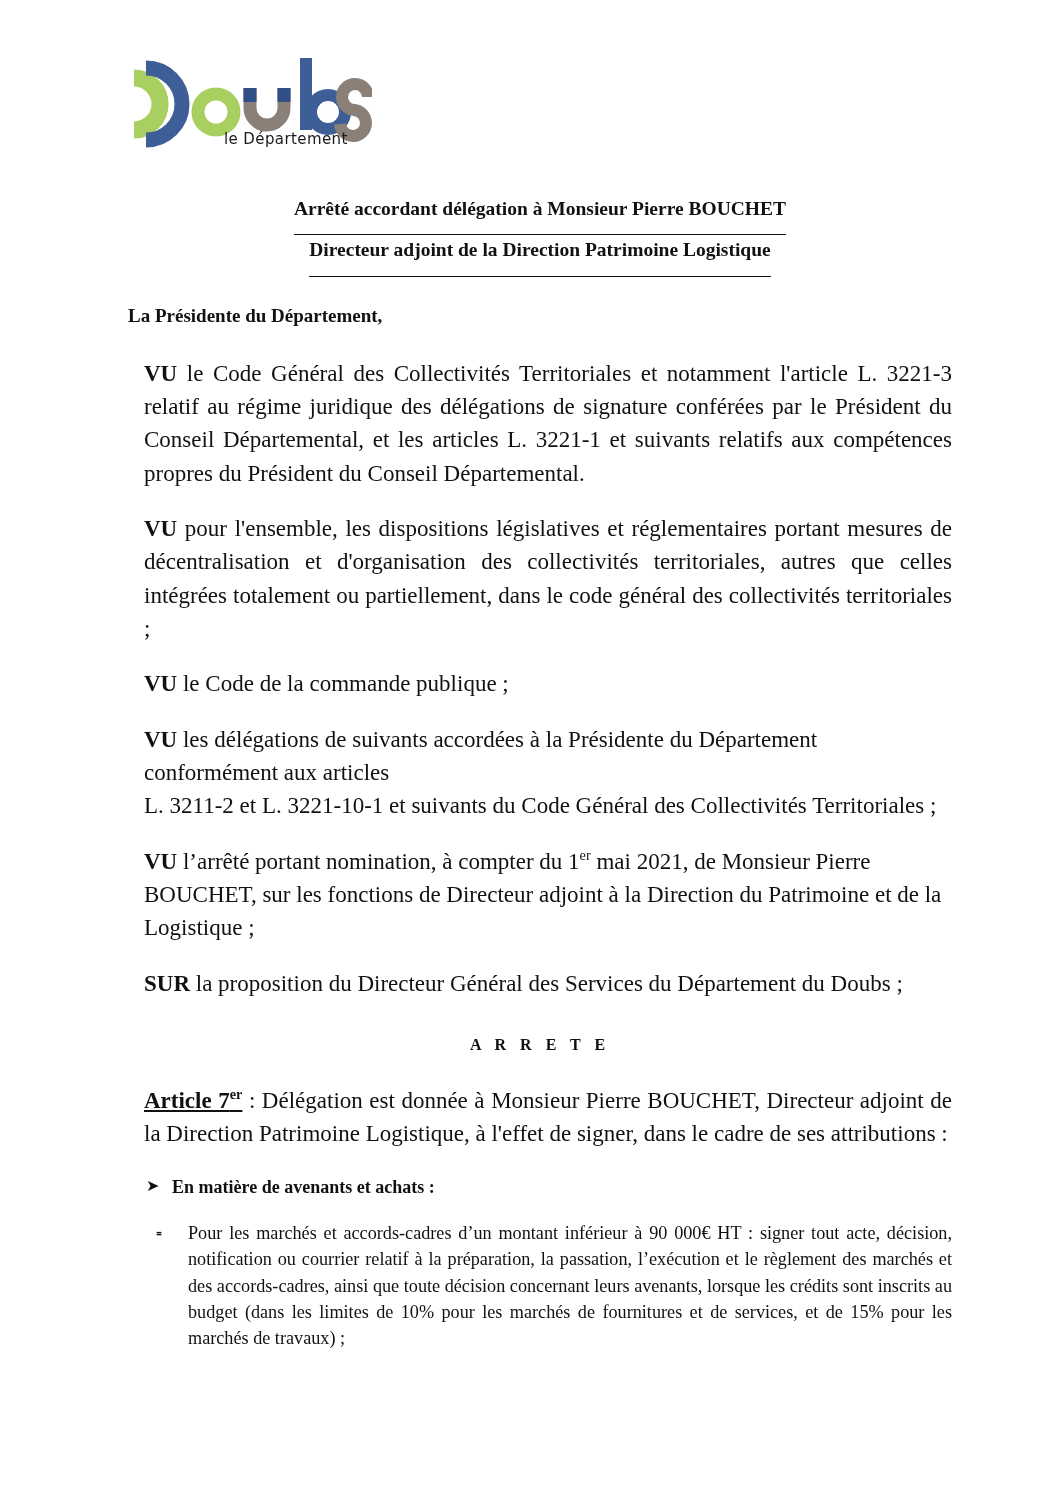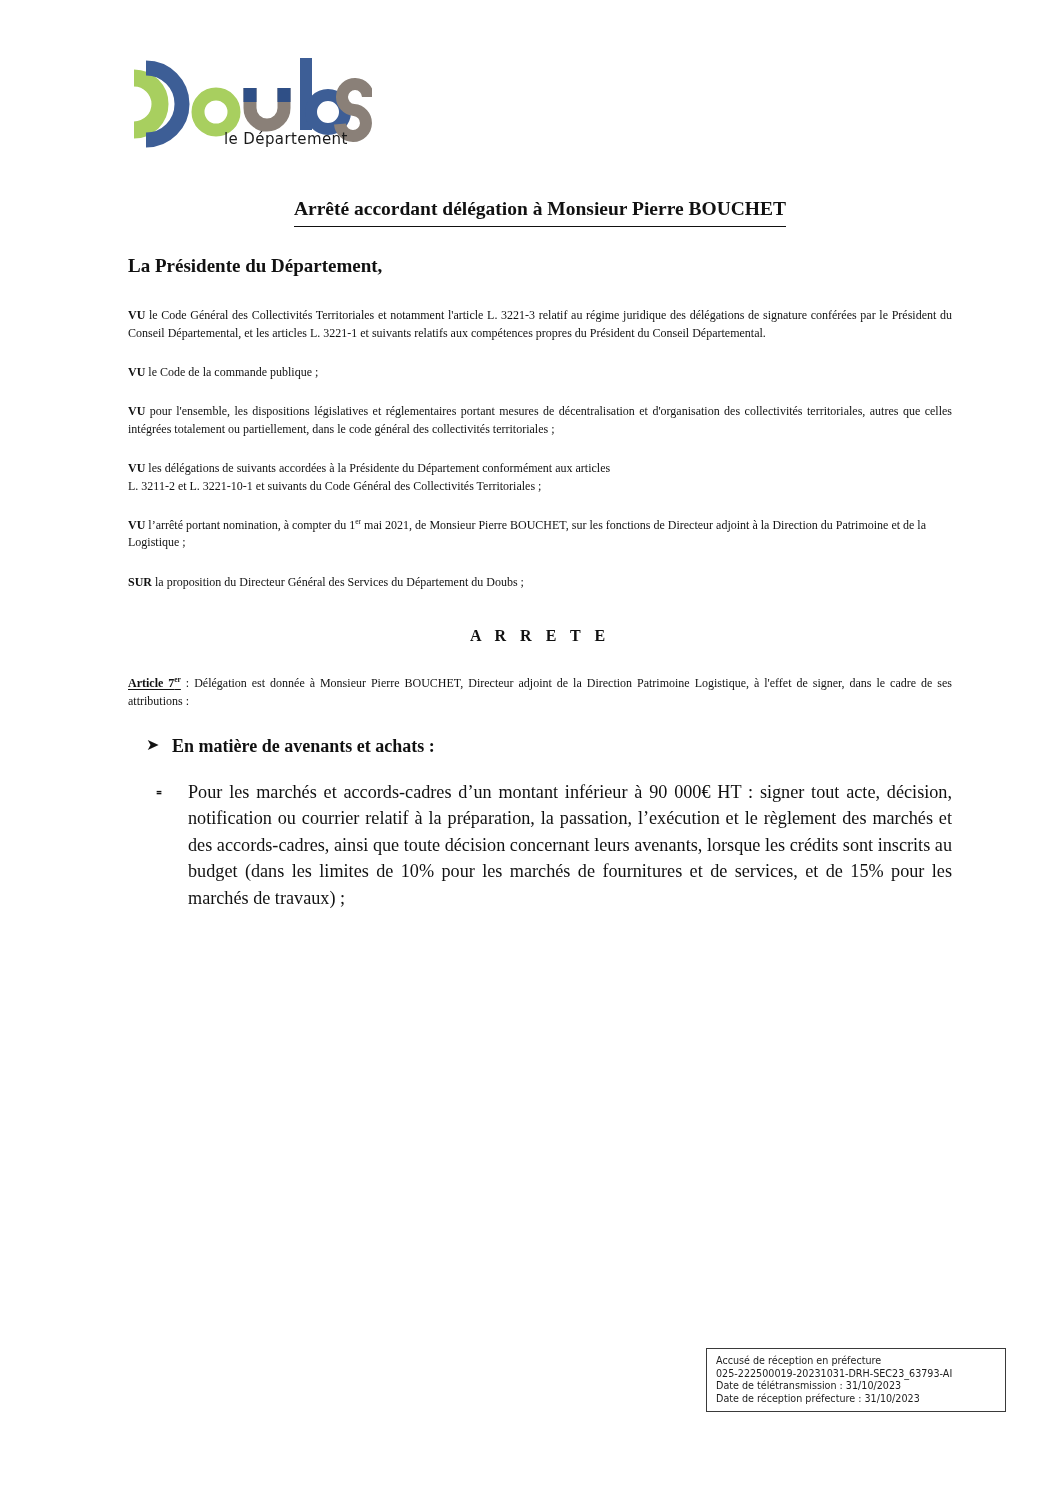--- a/index.html
+++ b/index.html
@@ -49,36 +49,36 @@
   .title {
     text-align: center;
     font-weight: bold;
     font-size: 19.5px;
     line-height: 1.35;
     margin: 0 0 28px 0;
   }
   .title span {
     display: inline-block;
     border-bottom: 1.6px solid #111;
-    padding-bottom: 4px;
+    padding-bottom: 12px;
   }
   .title .l2 { margin-top: 2px; }
 
   .subtitle {
     text-align: left;
     font-weight: bold;
     font-size: 19px;
     margin: 0 0 30px 0;
   }
 
   .para {
     text-align: justify;
-    font-size: 12px;
+    font-size: 23px;
     line-height: 1.45;
-    margin: 0 0 22px 0;
+    margin: 0 0 22px 16px;
     hyphens: none;
   }
   .para.noj { text-align: left; }
   .para b { font-weight: bold; }
   .para sup {
     font-size: 0.62em;
     vertical-align: super;
     line-height: 0;
   }
 
@@ -167,36 +167,37 @@
 
       <path d="M236 45 A13 13 0 1 0 222 58 A13 13 0 1 1 208 72" fill="none" stroke="#8a8078" stroke-width="12" stroke-linecap="butt"></path>
     </svg>
     <div class="logo-sub">le Département</div>
   </div>
 
   <div class="doc">
 
     <div class="title">
       <span class="l1">Arrêté accordant délégation à Monsieur Pierre BOUCHET</span><br>
+      <span class="l2">Directeur adjoint de la Direction Patrimoine Logistique</span>
     </div>
 
     <div class="subtitle">La Présidente du Département,</div>
 
     <p class="para">
       <b>VU</b><span> le Code Général des Collectivités Territoriales et notamment l'article L. 3221-3 relatif au régime juridique des délégations de signature conférées par le Président du Conseil Départemental, et les articles L. 3221-1 et suivants relatifs aux compétences propres du Président du Conseil Départemental.</span>
     </p>
 
-    <p class="para noj">
-      <b>VU</b><span> le Code de la commande publique ;</span>
-    </p>
-
     <p class="para">
       <b>VU</b><span> pour l'ensemble, les dispositions législatives et réglementaires portant mesures de décentralisation et d'organisation des collectivités territoriales, autres que celles intégrées totalement ou partiellement, dans le code général des collectivités territoriales ;</span>
     </p>
 
+    <p class="para noj">
+      <b>VU</b><span> le Code de la commande publique ;</span>
+    </p>
+
 
     <p class="para noj">
       <b>VU</b><span> les délégations de suivants accordées à la Présidente du Département conformément aux articles</span><br><span>L. 3211-2 et L. 3221-10-1 et suivants du Code Général des Collectivités Territoriales ;</span>
     </p>
 
     <p class="para noj">
       <b>VU</b><span> l’arrêté portant nomination, à compter du 1</span><sup>er</sup><span> mai 2021, de Monsieur Pierre BOUCHET, sur les fonctions de Directeur adjoint à la Direction du Patrimoine et de la Logistique ;</span>
     </p>
 
     <p class="para noj">
@@ -216,20 +217,14 @@
     <div class="bullet">
       <span class="dash">-</span>
     </div>
 
     <div class="bullet">
       <span class="dash">-</span><span>Pour les marchés et accords-cadres d’un montant inférieur à 90 000€ HT : signer tout acte, décision, notification ou courrier relatif à la préparation, la passation, l’exécution et le règlement des marchés et des accords-cadres, ainsi que toute décision concernant leurs avenants, lorsque les crédits sont inscrits au budget (dans les limites de 10% pour les marchés de fournitures et de services, et de 15% pour les marchés de travaux) ;</span>
     </div>
 
   </div>
 
-  <div class="stamp">
-    <div>Accusé de réception en préfecture</div>
-    <div>025-222500019-20231031-DRH-SEC23_63793-AI</div>
-    <div>Date de télétransmission : 31/10/2023</div>
-    <div>Date de réception préfecture : 31/10/2023</div>
-  </div>
 
 </div>
 
 </body></html>

